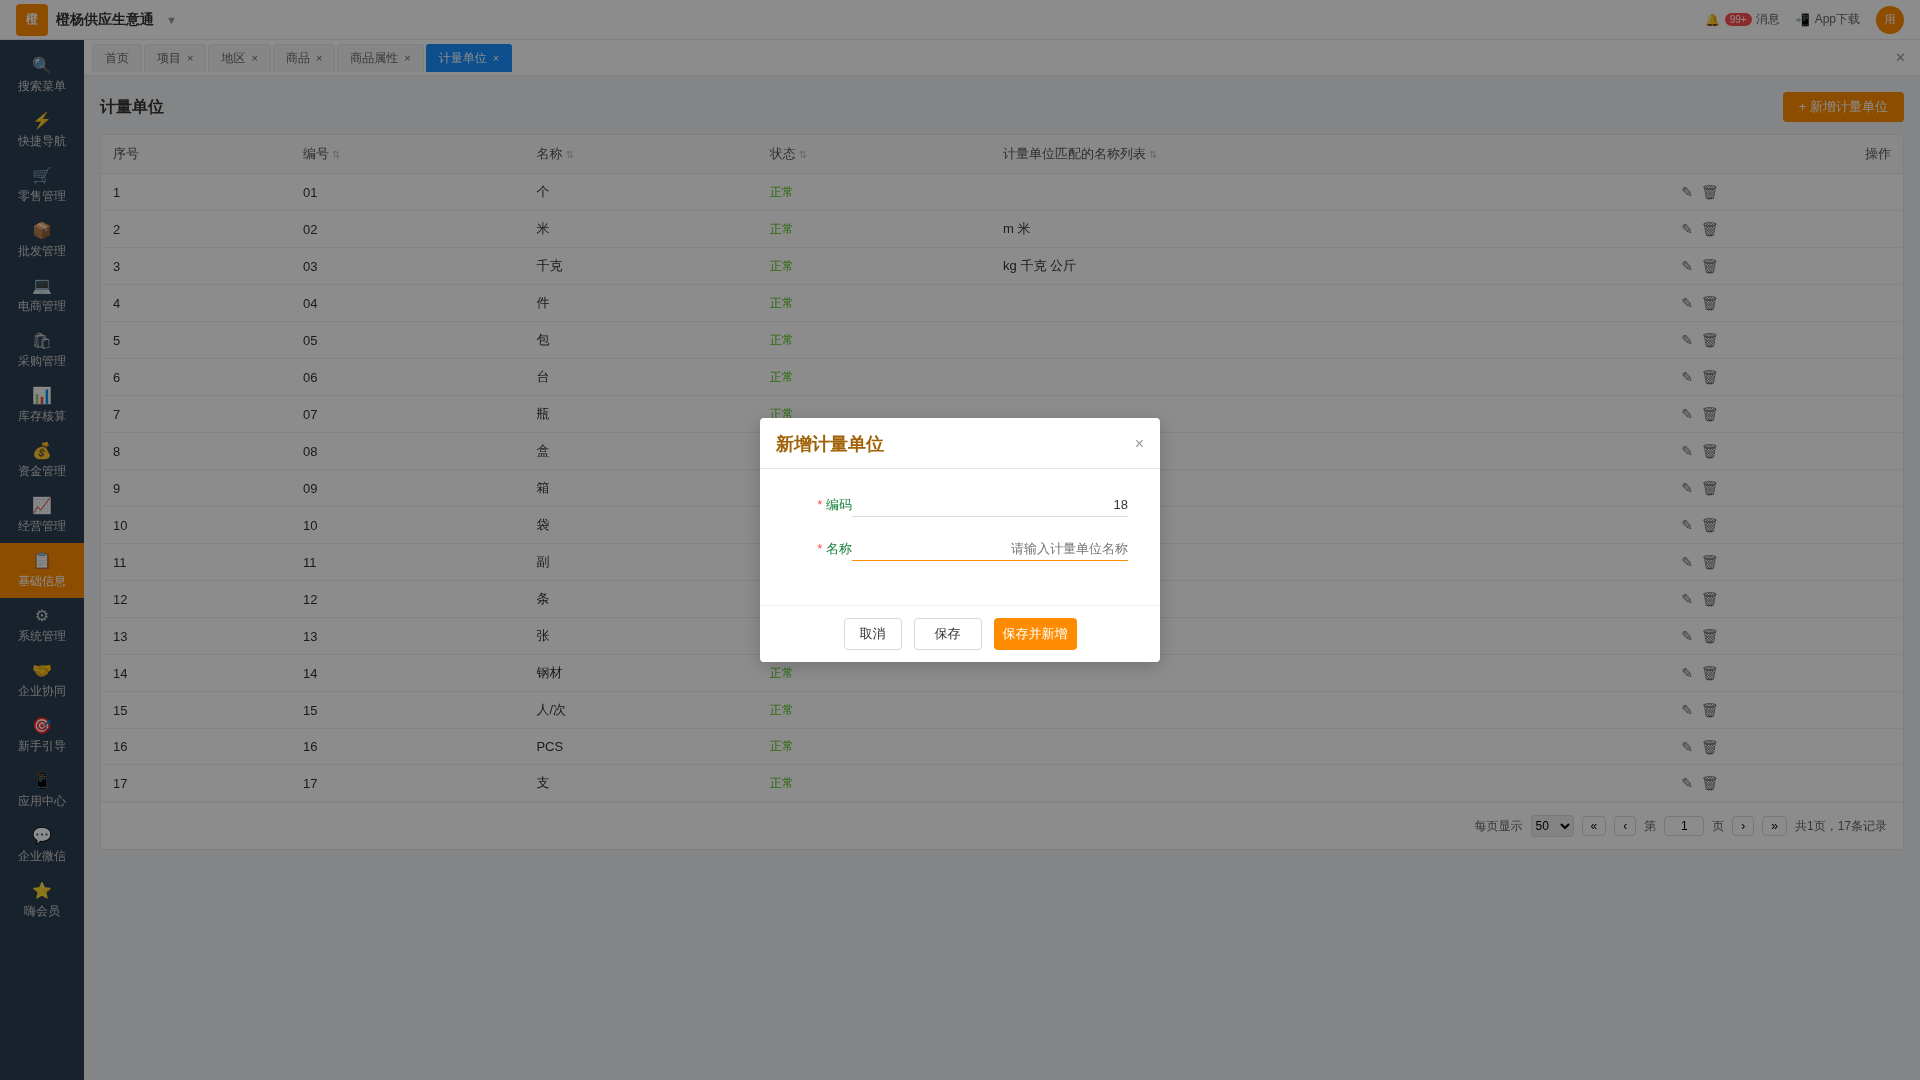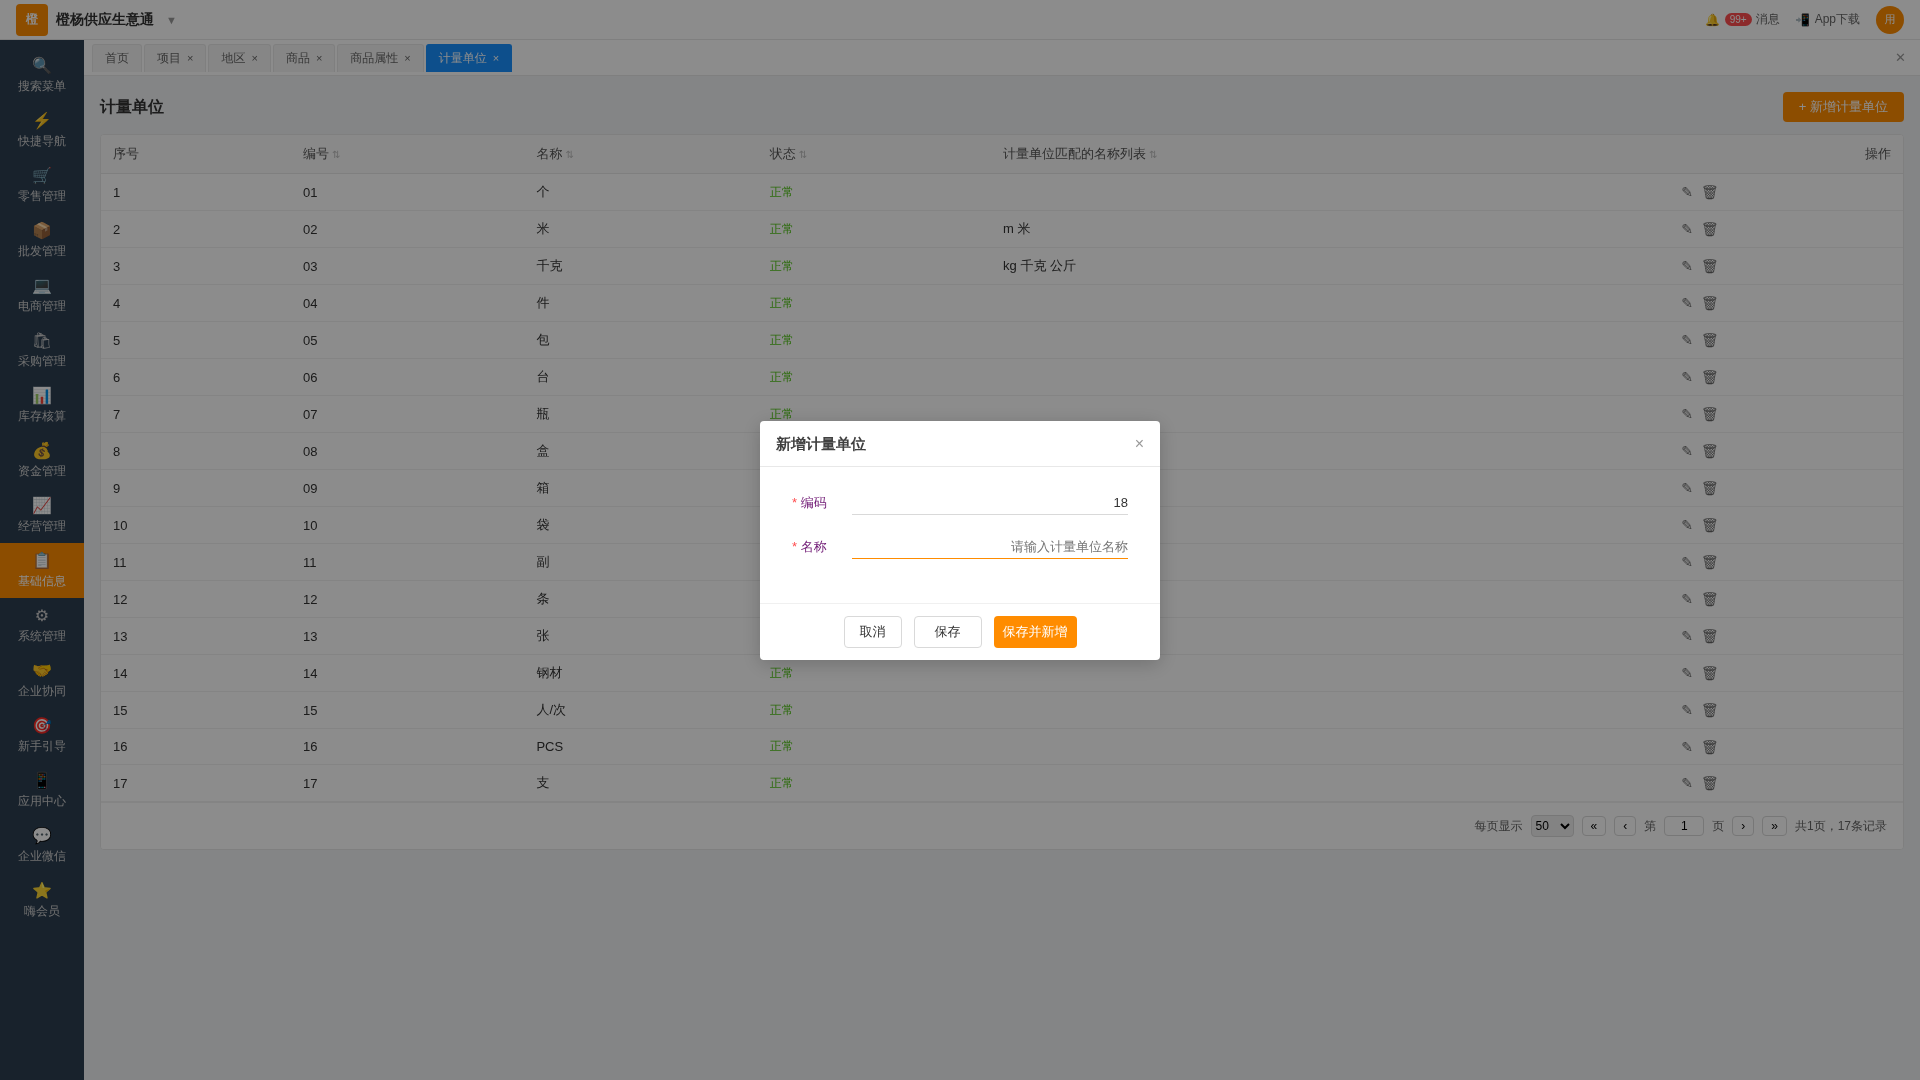--- a/index.html
+++ b/index.html
@@ -286,44 +286,45 @@
       position: relative;
     }
     .modal-header {
       padding: 14px 16px 12px;
       border-bottom: 1px solid #e8e8e8;
       display: flex;
       align-items: center;
       justify-content: space-between;
     }
     .modal-title {
-      font-size: 15px;
+      font-size: 18px;
       font-weight: 600;
-      color: #404040;
+      color: #a16207;
     }
     .modal-close {
       cursor: pointer;
       color: #999;
       font-size: 16px;
       background: none;
       border: none;
       padding: 0;
     }
     .modal-body {
       padding: 24px 32px;
     }
     .form-row {
       display: flex;
       align-items: center;
       margin-bottom: 20px;
     }
     .form-label {
       width: 60px;
+      text-align: right;
       font-size: 13px;
-      color: #701a75;
+      color: #15803d;
     }
     .form-label::before {
       content: '* ';
       color: #ff4d4f;
     }
     .form-input {
       flex: 1;
       border: none;
       border-bottom: 1px solid #d9d9d9;
       padding: 4px 0;

